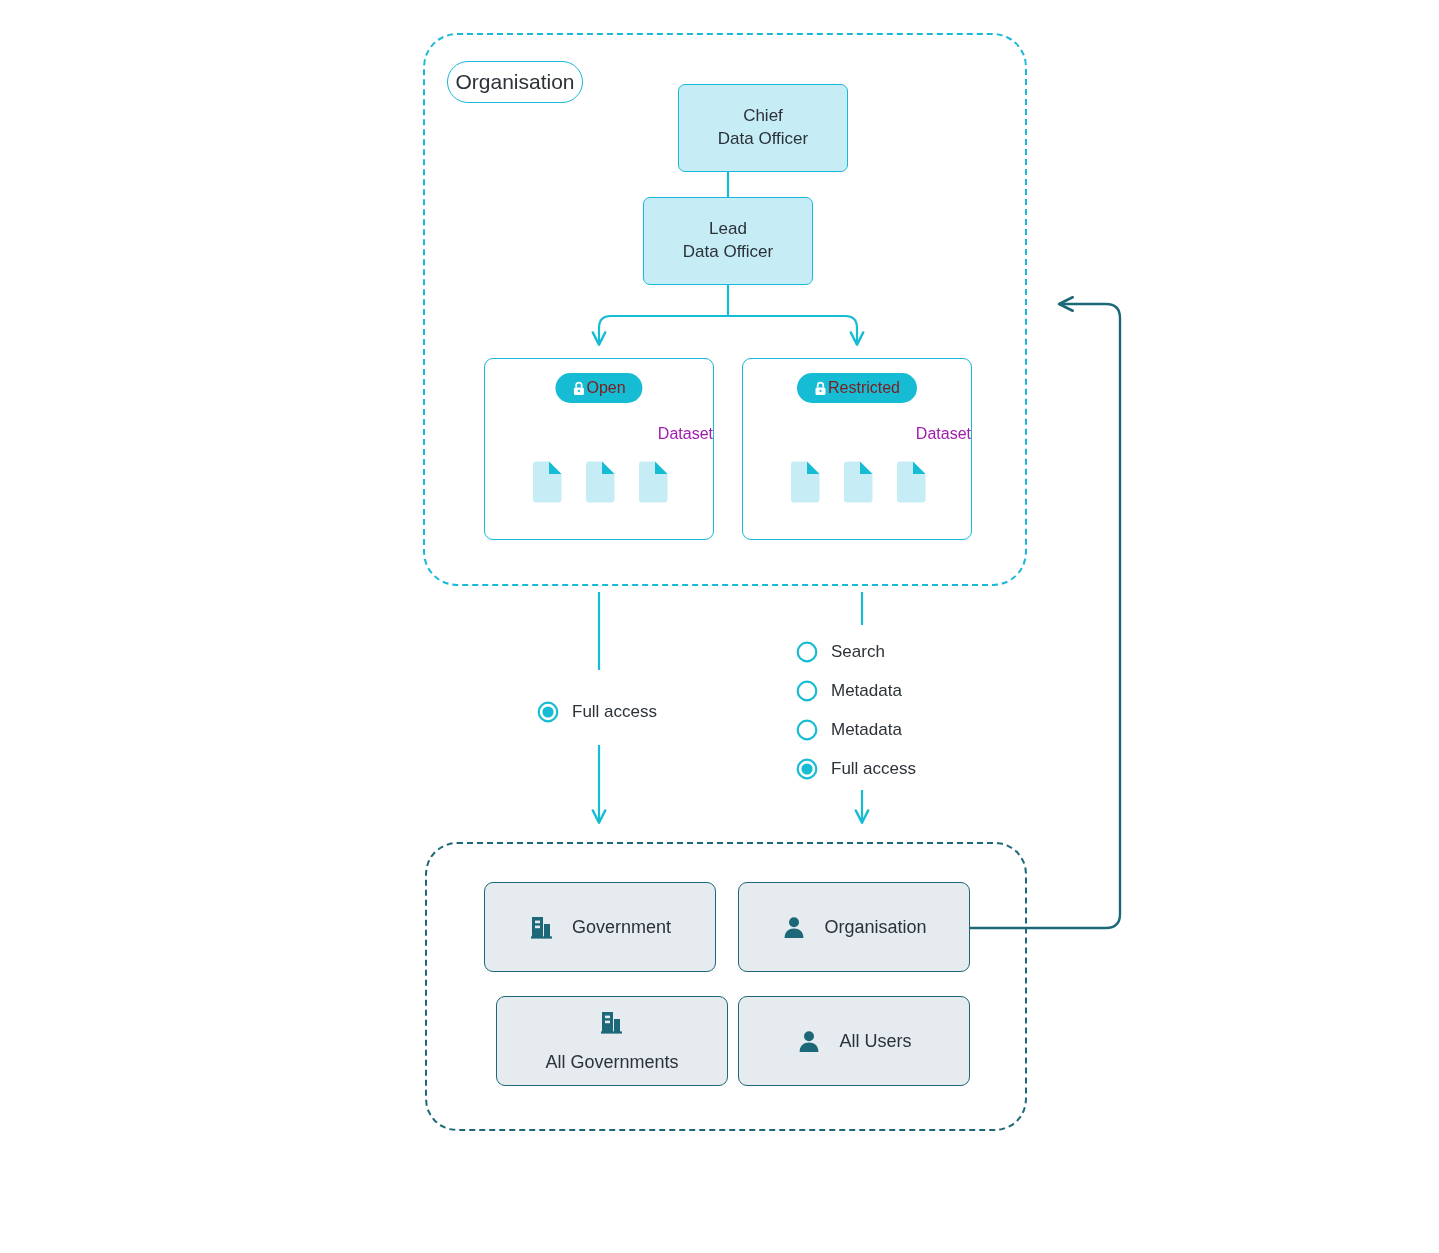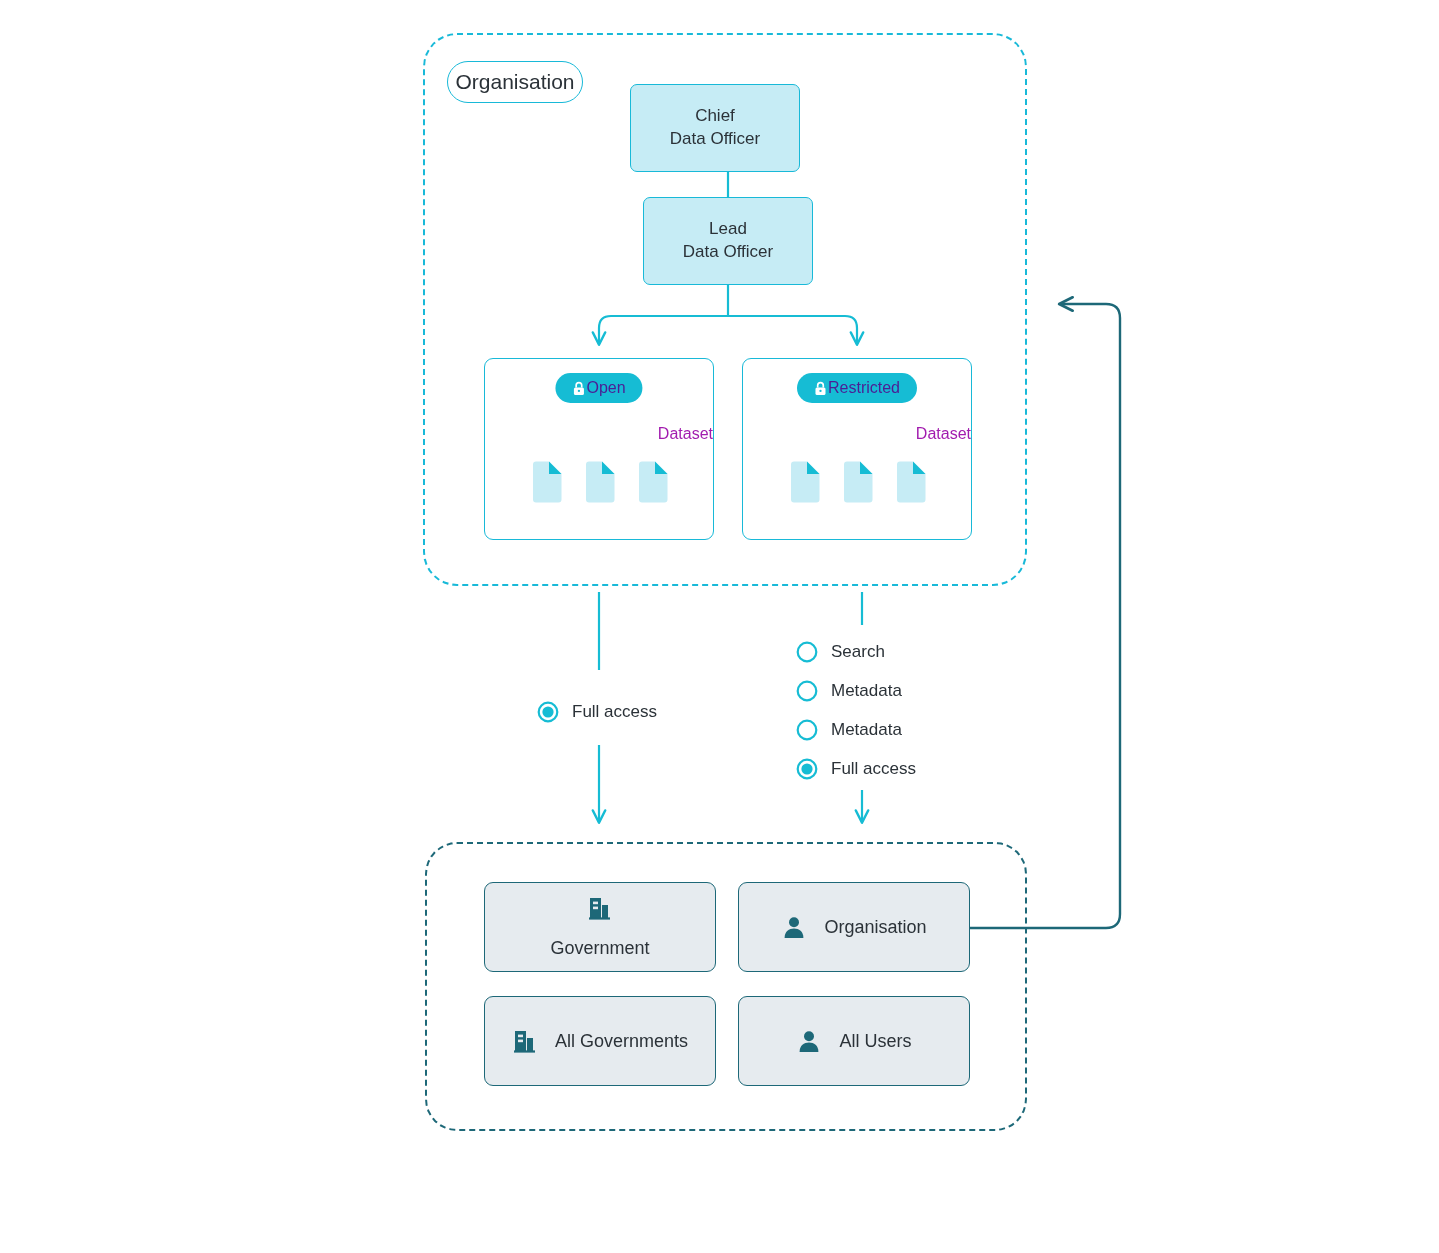--- a/index.html
+++ b/index.html
@@ -48,40 +48,40 @@
   .officer-box {
     width: 170px; height: 88px;
     background: #c6ecf5;
     border: 1.6px solid #18b9d8;
     border-radius: 7px;
     display: flex; align-items: center; justify-content: center;
     text-align: center;
     font-size: 17px; line-height: 1.35; color: #2b3238;
     white-space: pre-line;
   }
-  #officer-cdo { left: 630px; top: 84px; }
+  #officer-cdo { left: 678px; top: 84px; }
   #officer-ldo { left: 643px; top: 197px; }
 
   
   .dataset-card {
     width: 230px; height: 182px;
     background: #ffffff;
     border: 1.6px solid #18b9d8;
     border-radius: 9px;
   }
   #dataset-open { left: 484px; top: 358px; }
   #dataset-restricted { left: 742px; top: 358px; }
 
   .badge {
     position: absolute;
     top: 14px;
     height: 30px;
     border-radius: 15px;
     background: #16bcd4;
-    color: #4c1d95;
+    color: #7f1d1d;
     display: flex; align-items: center; justify-content: center;
     gap: 1px;
     font-size: 16px;
     padding: 0 17px;
     left: 50%;
     transform: translateX(-50%);
     white-space: nowrap;
   }
   .lock-glyph { display: block; width: 13px; height: 15px; }
 
@@ -104,23 +104,23 @@
   }
   .consumer-box {
     width: 232px; height: 90px;
     background: #e6ebef;
     border: 1.4px solid #1d6878;
     border-radius: 9px;
     display: flex; align-items: center; justify-content: center;
     gap: 17px;
     font-size: 18px; color: #2b3238;
   }
-  #consumer-government   { left: 484px; top: 882px; flex-direction: column; }
+  #consumer-government   { left: 484px; top: 882px; }
   #consumer-individuals  { left: 738px; top: 882px; }
-  #consumer-all-govs     { left: 484px; top: 996px; }
+  #consumer-all-govs     { left: 496px; top: 996px; flex-direction: column; }
   #consumer-all-users    { left: 738px; top: 996px; }
   .consumer-icon { width: 26px; height: 26px; display: block; flex: 0 0 auto; }
 
   
   .radio-row {
     position: absolute;
     display: flex; align-items: center; gap: 13px;
     font-size: 17px; color: #2b3238;
     white-space: nowrap;
   }

